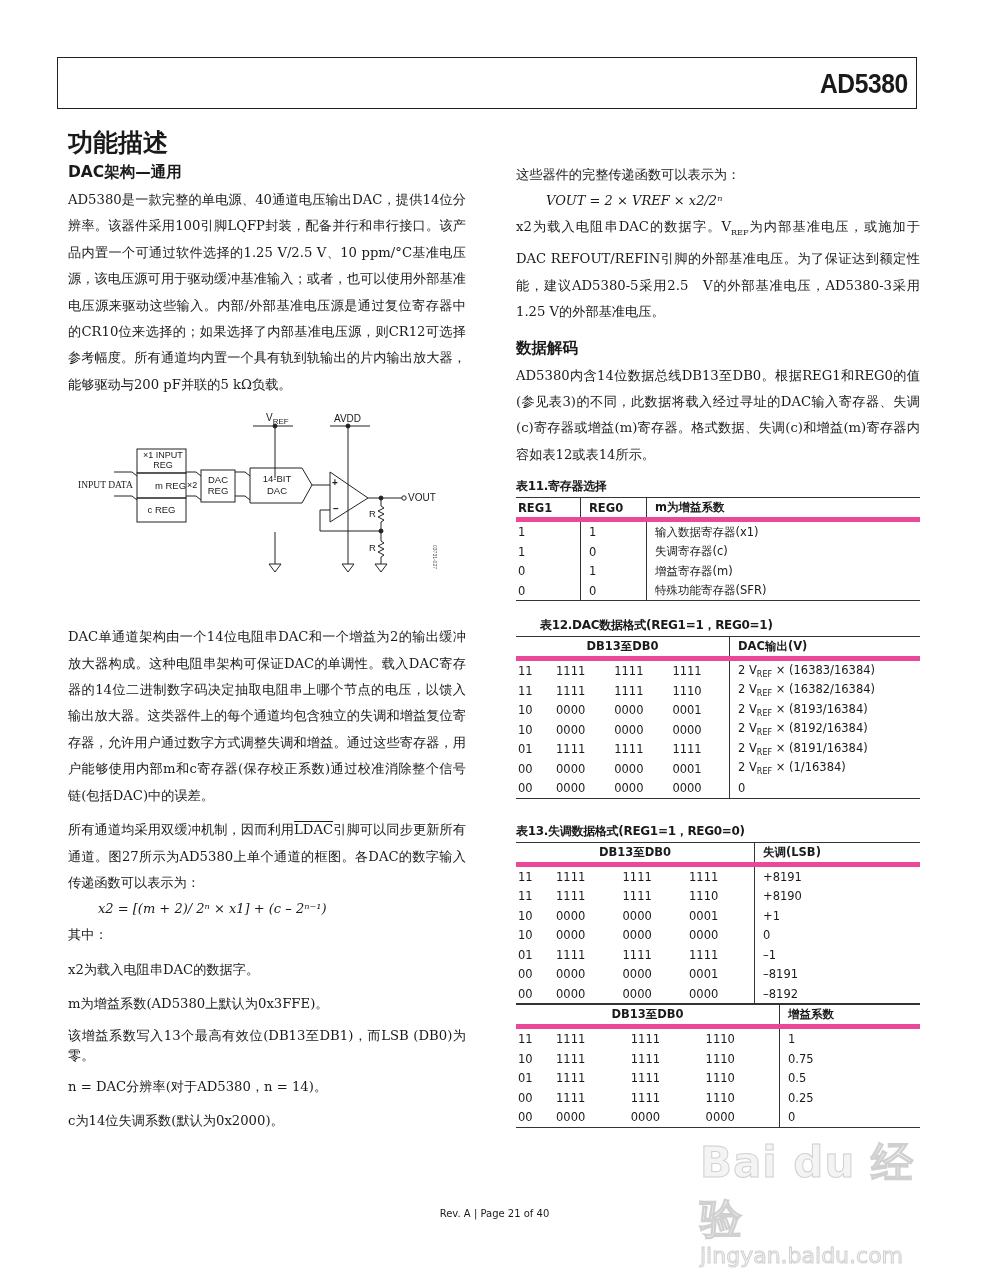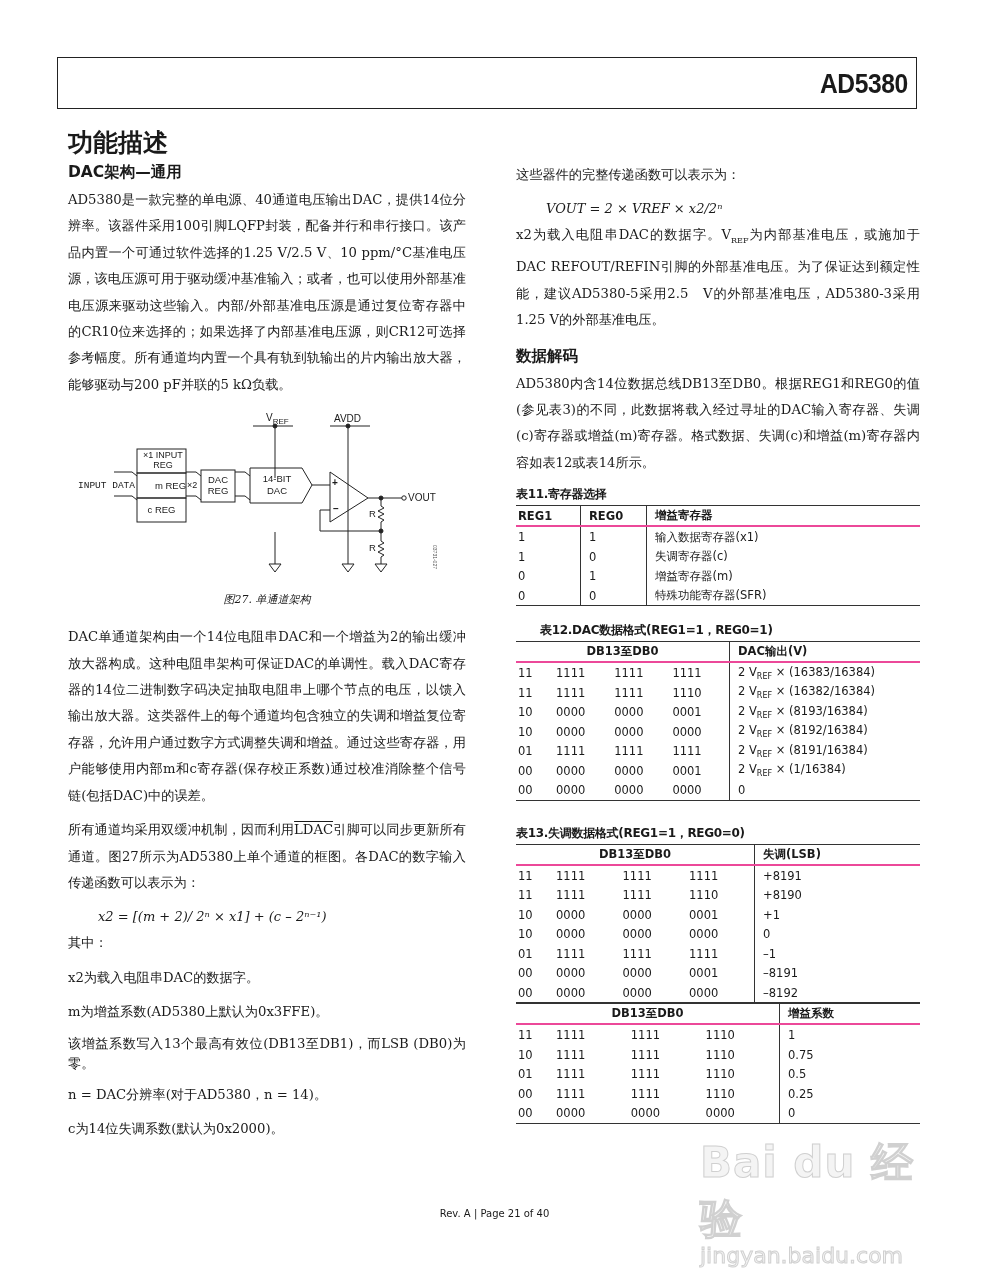--- a/index.html
+++ b/index.html
@@ -6,31 +6,31 @@
   body { width: 989px; height: 1280px; position: relative; overflow: hidden; color: #1a1a1a; font-family: "DejaVu Serif", serif; }
   .header-box { position: absolute; left: 57px; top: 57px; width: 860px; height: 52px; border: 1.5px solid #222; box-sizing: border-box; padding-left: 37px; }
   .header-title { position: absolute; right: 8px; top: 10px; font-family: "Liberation Sans", sans-serif; font-weight: bold; font-size: 28px; letter-spacing: -0.5px; transform: scaleX(0.88); transform-origin: right center; }
   .page-title { position: absolute; left: 68px; top: 126px; font-family: "DejaVu Sans", sans-serif; font-weight: bold; font-size: 25px; margin: 0; }
   .col { position: absolute; top: 162px; }
   .col-left { left: 68px; width: 398px; }
   .col-right { left: 516px; width: 404px; }
   h2 { font-family: "DejaVu Sans", sans-serif; font-weight: bold; font-size: 15.5px; margin: 0 0 4px 0; }
   p { margin: 0; font-size: 13.2px; line-height: 26.4px; text-align: justify; }
   .gap { margin-top: 8px; }
-  .formula { font-style: italic; font-size: 13px; line-height: 26px; padding-left: 30px; margin-top: 8px; }
+  .formula { font-style: italic; font-size: 13px; line-height: 26px; padding-left: 30px; }
   sub, sup { font-size: 8px; }
   .overline { text-decoration: overline; }
   
   .figure { position: relative; width: 398px; height: 220px; margin: 6px 0 0 0; }
   .figure svg { position: absolute; left: 0; top: 0; }
   .fig-caption { position: absolute; left: 0; width: 398px; top: 188px; text-align: center; font-style: italic; font-size: 11px; }
   
   .tbl-title { font-family: "DejaVu Sans", sans-serif; font-weight: bold; font-size: 12px; margin: 0 0 2px 0; letter-spacing: -0.3px; }
   table { border-collapse: collapse; width: 404px; font-family: "DejaVu Sans", sans-serif; font-size: 11.5px; }
-  th { font-weight: bold; text-align: left; font-size: 11.5px; padding: 1px 2px; height: 17px; border-top: 1.5px solid #333; border-bottom: 2px solid #ec4899; }
+  th { font-weight: bold; text-align: left; font-size: 11.5px; padding: 1px 2px; height: 17px; border-top: 1.5px solid #333; border-bottom: 5px solid #ec4899; }
   td { padding: 0 2px; height: 19.5px; }
   tr.last td { border-bottom: 1.5px solid #333; }
   .vline { border-left: 1px solid #333; padding-left: 8px; }
   .center { text-align: center; }
   .footer { position: absolute; left: 0; width: 989px; top: 1208px; text-align: center; font-family: "DejaVu Sans", sans-serif; font-size: 10px; }
   .watermark { position: absolute; left: 700px; top: 1135px; width: 230px; height: 100px; color: #dcdcdc; font-family: "DejaVu Sans", sans-serif; }
   .wm-logo { font-size: 42px; font-weight: bold; letter-spacing: 1px; -webkit-text-stroke: 1px #d0d0d0; color: #f4f4f4; }
   .wm-url { font-size: 22px; -webkit-text-stroke: 1px #d0d0d0; color: #f4f4f4; margin-top: -4px; }
 </style>
 </head>
@@ -88,33 +88,32 @@
       <circle cx="313" cy="127" r="2" fill="#222"></circle>
 
       <path d="M313,94 L313,102 L316,104 L310,107 L316,110 L310,113 L316,116 L313,118 L313,127"></path>
       <path d="M313,127 L313,137 L316,139 L310,142 L316,145 L310,148 L316,151 L313,153 L313,160"></path>
       <polygon points="307,160 319,160 313,168"></polygon>
     </svg>
 
     <span style="position:absolute;left:198px;top:8px;font-family:'Liberation Sans',sans-serif;font-size:10px;"><span>V</span><sub>REF</sub></span>
     <span style="position:absolute;left:266px;top:9px;font-family:'Liberation Sans',sans-serif;font-size:10px;text-align:center;">AVDD</span>
     <span style="position:absolute;left:73px;top:46px;font-family:'Liberation Sans',sans-serif;font-size:9px;text-align:center;width:44px;line-height:10px;"><span>×1 INPUT</span><br><span>REG</span></span>
-    <span style="position:absolute;left:10px;top:76px;font-family:Liberation Mono, monospace;font-size:9.5px;">INPUT DATA</span>
+    <span style="position:absolute;left:10px;top:76px;font-family:Liberation Serif, serif;font-size:9.5px;">INPUT DATA</span>
     <span style="position:absolute;left:69px;top:76px;width:67px;text-align:center;font-family:'Liberation Sans',sans-serif;font-size:9.5px;">m REG</span>
     <span style="position:absolute;left:69px;top:100px;width:49px;text-align:center;font-family:'Liberation Sans',sans-serif;font-size:9.5px;">c REG</span>
     <span style="position:absolute;left:119px;top:76px;font-family:'Liberation Sans',sans-serif;font-size:9px;">×2</span>
     <span style="position:absolute;left:133px;top:70px;width:34px;text-align:center;line-height:11px;font-family:'Liberation Sans',sans-serif;font-size:9.5px;"><span>DAC</span><br><span>REG</span></span>
     <span style="position:absolute;left:184px;top:69px;width:50px;text-align:center;line-height:12px;font-family:'Liberation Sans',sans-serif;font-size:9.5px;"><span>14-BIT</span><br><span>DAC</span></span>
     <span style="position:absolute;left:264px;top:73px;font-family:'Liberation Sans',sans-serif;font-size:10px;font-weight:bold;">+</span>
     <span style="position:absolute;left:265px;top:99px;font-family:'Liberation Sans',sans-serif;font-size:10px;font-weight:bold;">–</span>
     <span style="position:absolute;left:340px;top:88px;font-family:'Liberation Sans',sans-serif;font-size:10px;">VOUT</span>
     <span style="position:absolute;left:301px;top:104px;font-family:'Liberation Sans',sans-serif;font-size:9.5px;">R</span>
     <span style="position:absolute;left:301px;top:138px;font-family:'Liberation Sans',sans-serif;font-size:9.5px;">R</span>
     <span style="position:absolute;left:355px;top:150px;transform:rotate(90deg);font-family:'Liberation Sans',sans-serif;font-size:5px;color:#555;">03731-027</span>
-    <div class="fig-caption">图27. 单通道架构</div>
   </div>
 
   <p>DAC单通道架构由一个14位电阻串DAC和一个增益为2的输出缓冲放大器构成。这种电阻串架构可保证DAC的单调性。载入DAC寄存器的14位二进制数字码决定抽取电阻串上哪个节点的电压，以馈入输出放大器。这类器件上的每个通道均包含独立的失调和增益复位寄存器，允许用户通过数字方式调整失调和增益。通过这些寄存器，用户能够使用内部m和c寄存器(保存校正系数)通过校准消除整个信号链(包括DAC)中的误差。</p>
   <p class="gap"><span>所有通道均采用双缓冲机制，因而利用</span><span class="overline">LDAC</span><span>引脚可以同步更新所有通道。图27所示为AD5380上单个通道的框图。各DAC的数字输入传递函数可以表示为：</span></p>
   <div class="formula">x2 = [(m + 2)/ 2ⁿ × x1] + (c – 2ⁿ⁻¹)</div>
   <p>其中：</p>
   <p class="gap">x2为载入电阻串DAC的数据字。</p>
   <p class="gap">m为增益系数(AD5380上默认为0x3FFE)。</p>
   <p class="gap" style="line-height:20px;">该增益系数写入13个最高有效位(DB13至DB1)，而LSB (DB0)为零。</p>
   <p class="gap">n = DAC分辨率(对于AD5380，n = 14)。</p>
@@ -128,21 +127,21 @@
 
   <h2 style="margin-top:12px;">数据解码</h2>
   <p>AD5380内含14位数据总线DB13至DB0。根据REG1和REG0的值(参见表3)的不同，此数据将载入经过寻址的DAC输入寄存器、失调(c)寄存器或增益(m)寄存器。格式数据、失调(c)和增益(m)寄存器内容如表12或表14所示。</p>
 
   <div class="tbl-title" style="margin-top:10px;">表11.寄存器选择</div>
   <table>
     <tbody>
         <tr>
       <th style="width:60px;">REG1</th>
       <th class="vline" style="width:55px;">REG0</th>
-      <th class="vline">增益寄存器</th>
+      <th class="vline">m为增益系数</th>
     </tr>
     <tr>
           <td>1</td>
           <td class="vline">1</td>
           <td class="vline">输入数据寄存器(x1)</td>
         </tr>
     <tr>
           <td>1</td>
           <td class="vline">0</td>
           <td class="vline">失调寄存器(c)</td>

